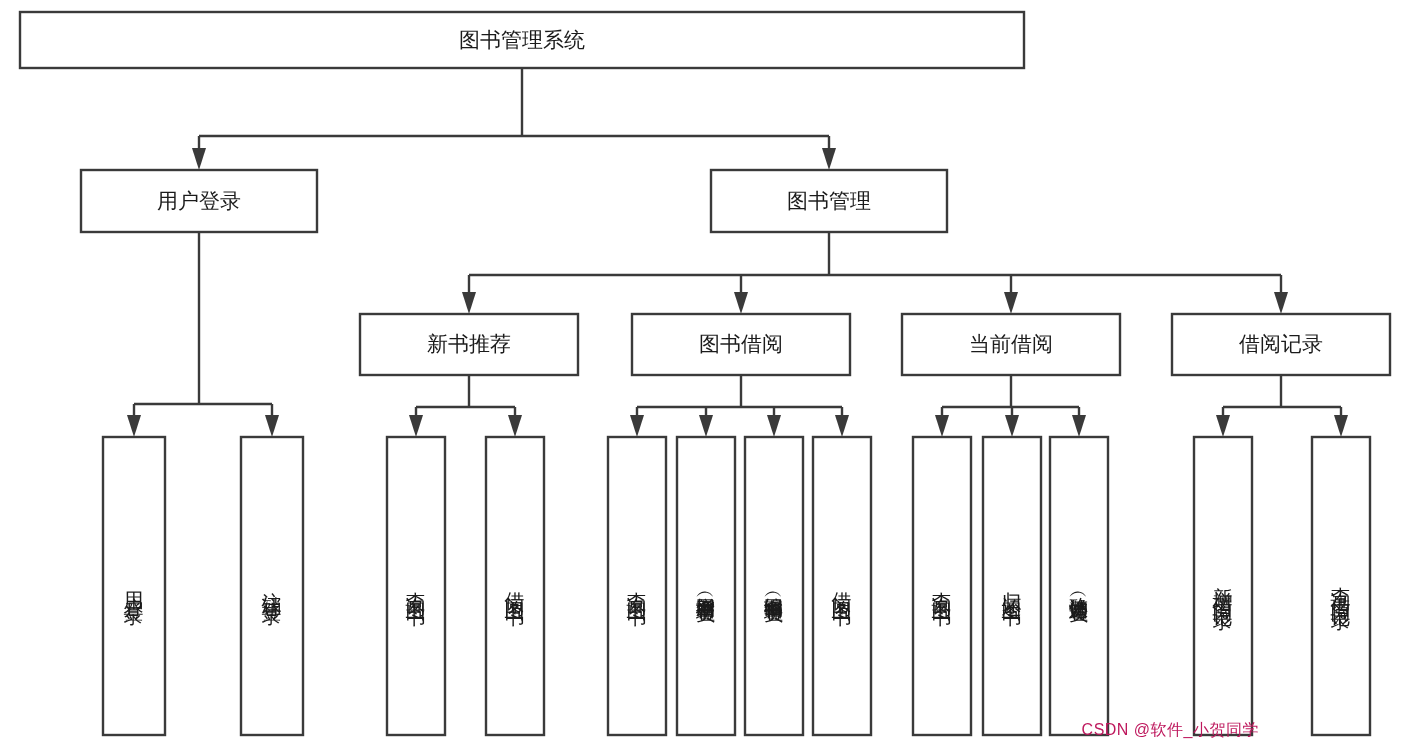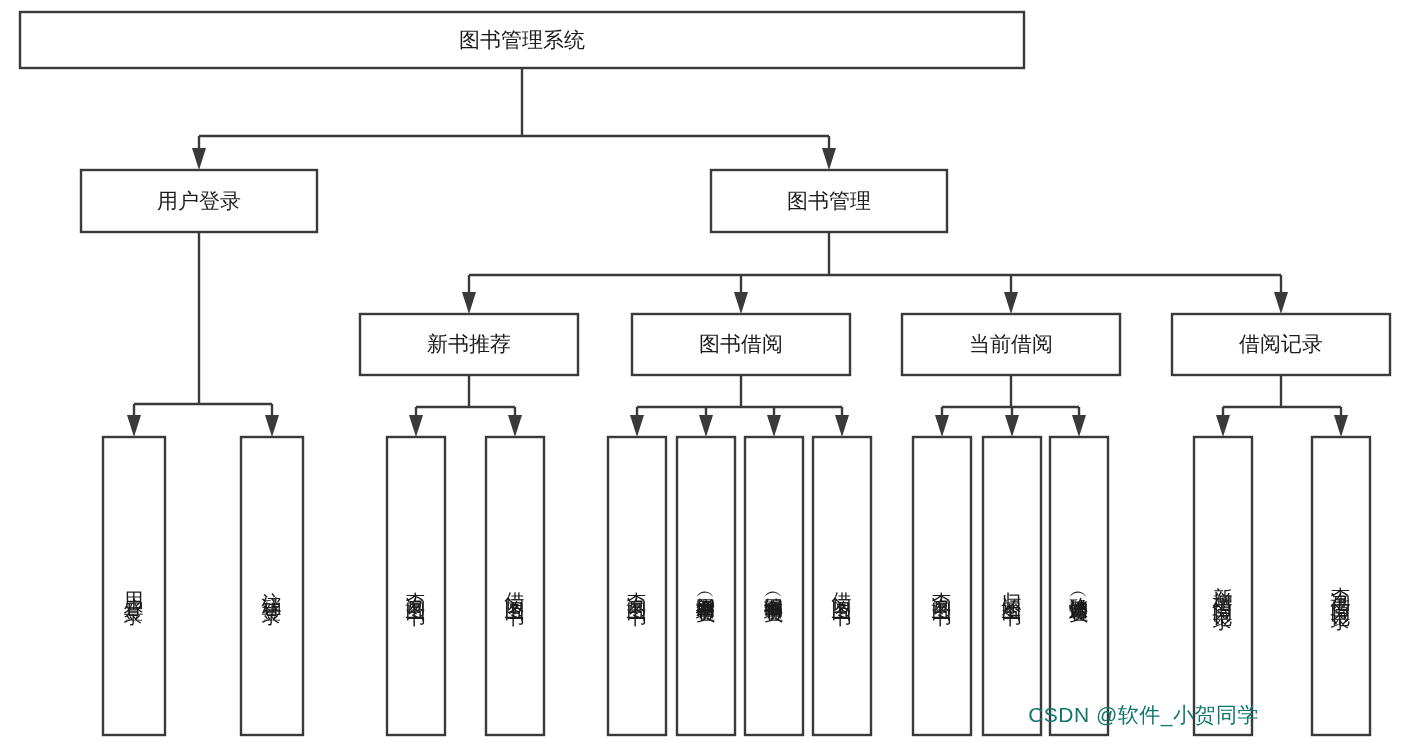--- a/index.html
+++ b/index.html
@@ -65,24 +65,24 @@
     white-space: nowrap;
     pointer-events: none;
   }
   .node-label-v.tight {
     letter-spacing: 1px;
     font-size: 19px;
   }
   .watermark {
     position: absolute;
     right: 8px;
-    bottom: 18px;
+    bottom: 6px;
     font-family: "Liberation Sans", "DejaVu Sans", sans-serif;
-    font-size: 21px;
-    color: #0f766e;
+    font-size: 16px;
+    color: #be185d;
     white-space: nowrap;
     letter-spacing: 0.5px;
   }
 </style>
 </head>
 <body>
 
 <div id="diagram-root">
 
   <svg id="chart-svg" viewBox="0 0 1405 747" xmlns="http://www.w3.org/2000/svg">

